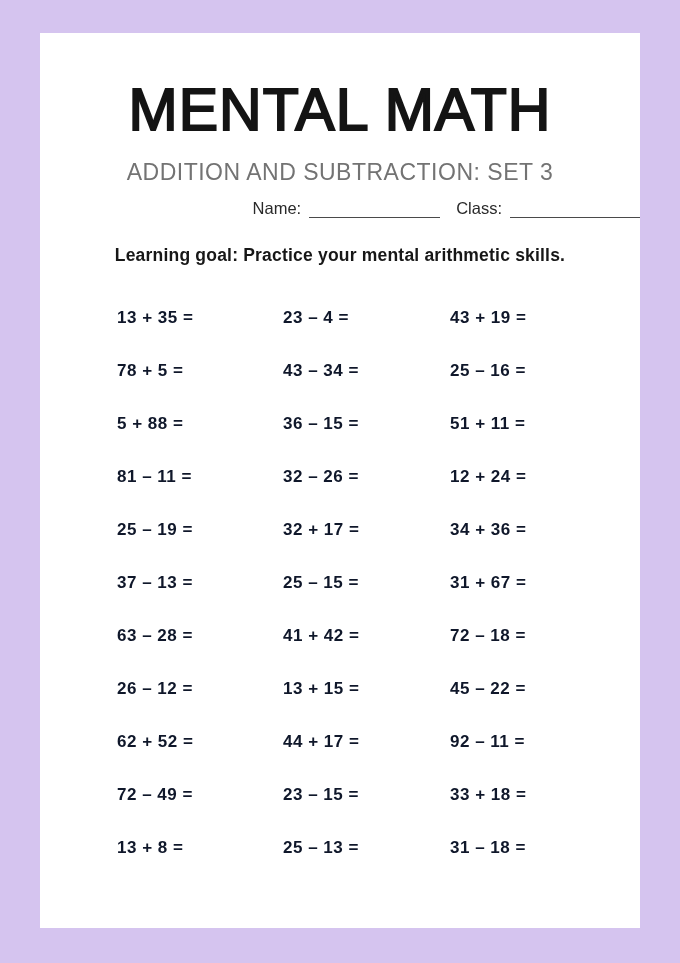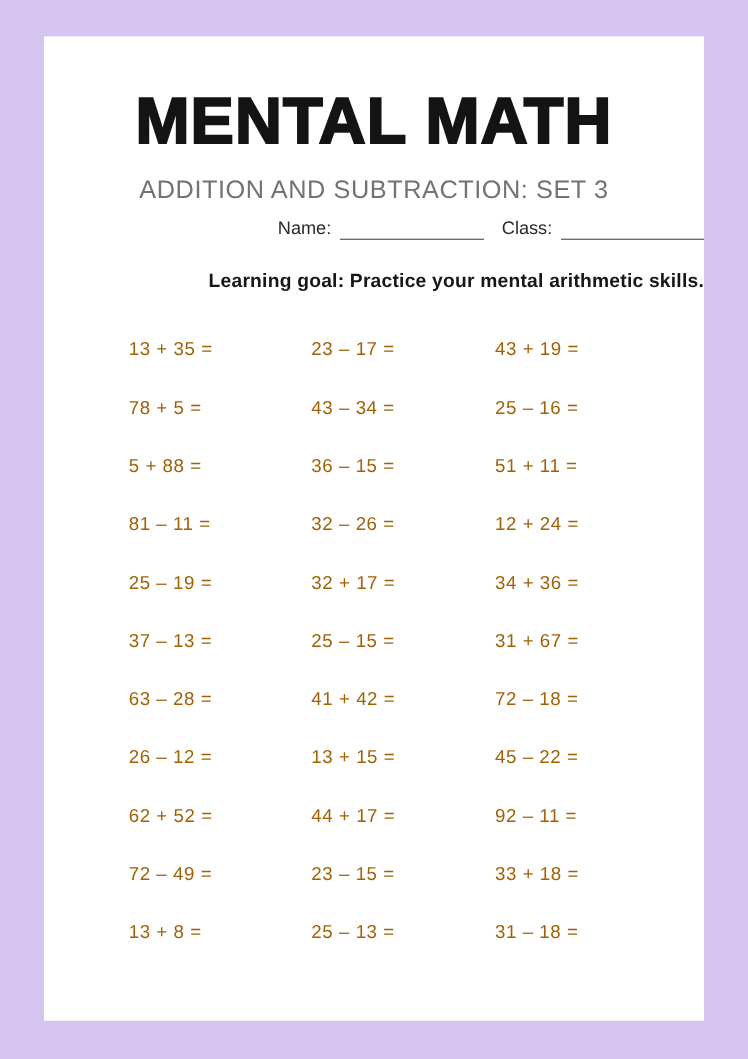--- a/index.html
+++ b/index.html
@@ -21,21 +21,21 @@
     position: relative;
   }
   .title {
     position: absolute;
     top: 48px;
     left: 0;
     width: 100%;
     text-align: center;
     font-size: 59px;
     line-height: 1;
-    font-weight: 700;
+    font-weight: 400;
     letter-spacing: 1px;
     color: #141414;
     -webkit-text-stroke: 2px #141414;
   }
   .subtitle {
     position: absolute;
     top: 126px;
     left: 0;
     width: 100%;
     text-align: center;
@@ -63,42 +63,42 @@
     border-bottom: 1.6px solid #4a4a4a;
     margin-left: 8px;
   }
   .blank-line.second { width: 130px; }
   .class-label { margin-left: 16px; }
   .goal {
     position: absolute;
     top: 212px;
     left: 0;
     width: 100%;
-    text-align: right;
+    text-align: center;
     font-size: 17.5px;
     font-weight: 700;
     letter-spacing: 0.2px;
     color: #171717;
   }
   .grid {
     position: absolute;
     top: 258px;
     left: 0;
     width: 100%;
     padding-left: 77px;
     display: grid;
     grid-template-columns: 166px 167px auto;
     grid-auto-rows: 53px;
     align-items: center;
   }
   .problem {
     font-size: 17px;
-    font-weight: 400;
+    font-weight: 700;
     letter-spacing: 0.5px;
-    color: #a16207;
+    color: #0f172a;
     white-space: nowrap;
   }
 </style>
 </head>
 <body>
 
 <div class="canvas">
   <div class="page">
 
     <h1 class="title">MENTAL MATH</h1>
@@ -109,21 +109,21 @@
       <span>Name:</span>
       <span class="blank-line"></span>
       <span class="class-label">Class:</span>
       <span class="blank-line second"></span>
     </div>
 
     <p class="goal">Learning goal: Practice your mental arithmetic skills.</p>
 
     <div class="grid" id="problem-grid">
         <span class="problem">13 + 35 =</span>
-        <span class="problem">23 – 17 =</span>
+        <span class="problem">23 – 4 =</span>
         <span class="problem">43 + 19 =</span>
         <span class="problem">78 + 5 =</span>
         <span class="problem">43 – 34 =</span>
         <span class="problem">25 – 16 =</span>
         <span class="problem">5 + 88 =</span>
         <span class="problem">36 – 15 =</span>
         <span class="problem">51 + 11 =</span>
         <span class="problem">81 – 11 =</span>
         <span class="problem">32 – 26 =</span>
         <span class="problem">12 + 24 =</span>

